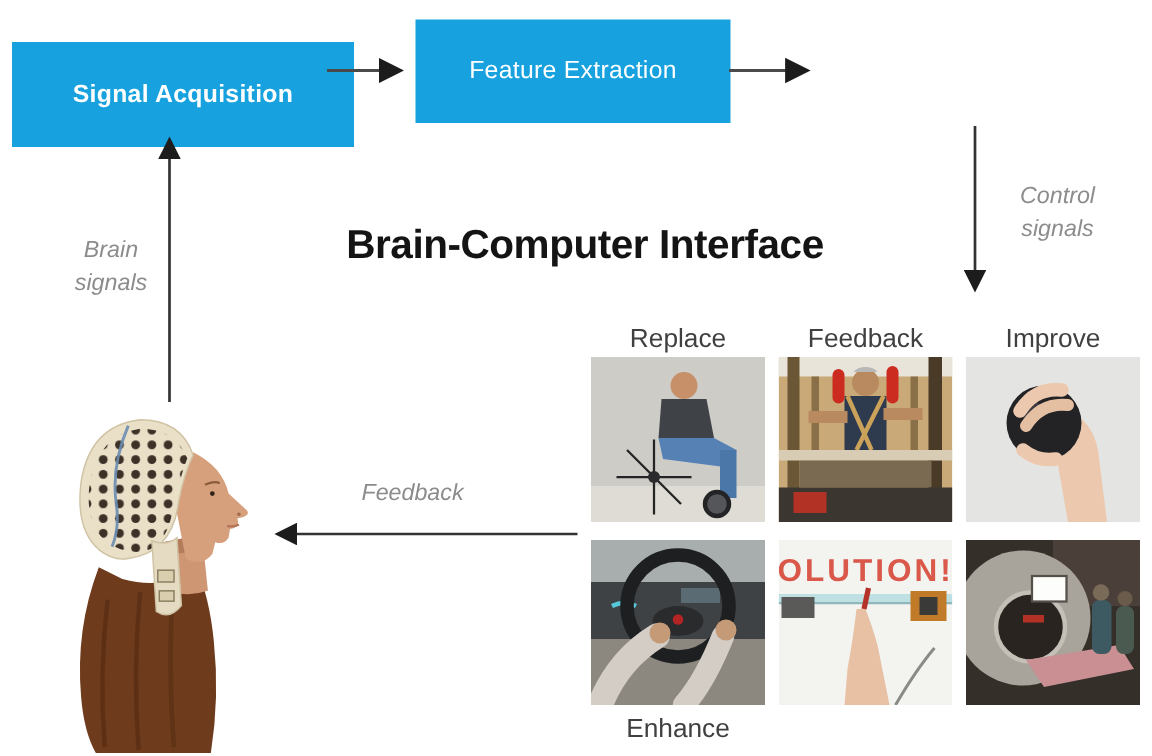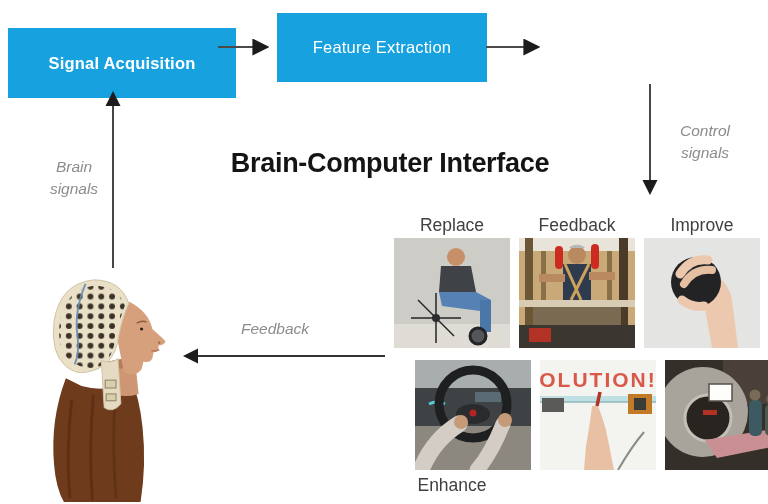--- a/index.html
+++ b/index.html
@@ -23,21 +23,21 @@
   .diagram-title{position:absolute;left:155px;top:148px;width:470px;text-align:center;
     font-size:27px;font-weight:bold;color:var(--title-black);letter-spacing:-.3px;}
   .apps-grid{position:absolute;left:394px;top:213px;display:grid;
     grid-template-columns:116px 116px 116px;grid-template-rows:25px 110px 12px 110px 26px;
     column-gap:9px;}
   .app-label{color:var(--photo-label);font-size:17.5px;text-align:center;align-self:center;}
   .lab-top{grid-row:1;}
   .lab-bot{grid-row:5;align-self:end;}
   .photo{width:116px;height:110px;overflow:hidden;}
   .ph-top{grid-row:2;}
-  .ph-bot{grid-row:4;margin-left:21px;}
+  .ph-bot{grid-row:4;}
   .photo svg{display:block;width:100%;height:100%;}
   .head-photo{position:absolute;left:42px;top:272px;width:148px;height:232px;}
   .head-photo svg{display:block;width:100%;height:100%;}
   .c1{grid-column:1;} .c2{grid-column:2;} .c3{grid-column:3;}
 </style>
 </head>
 <body>
 
 <div class="canvas">
 

